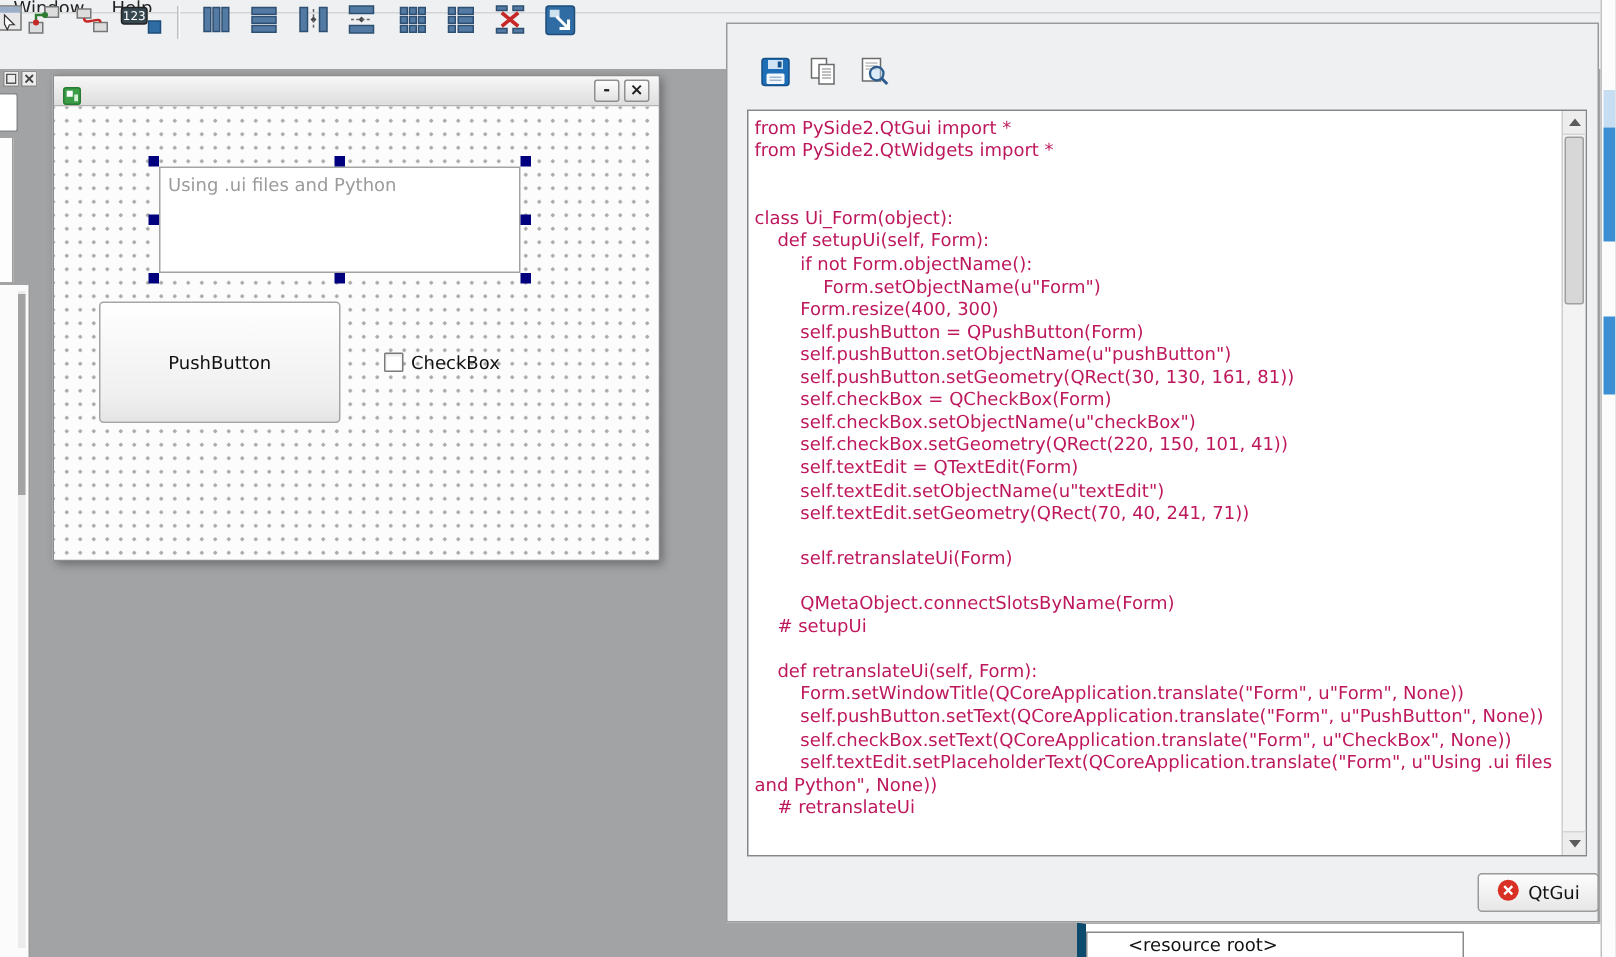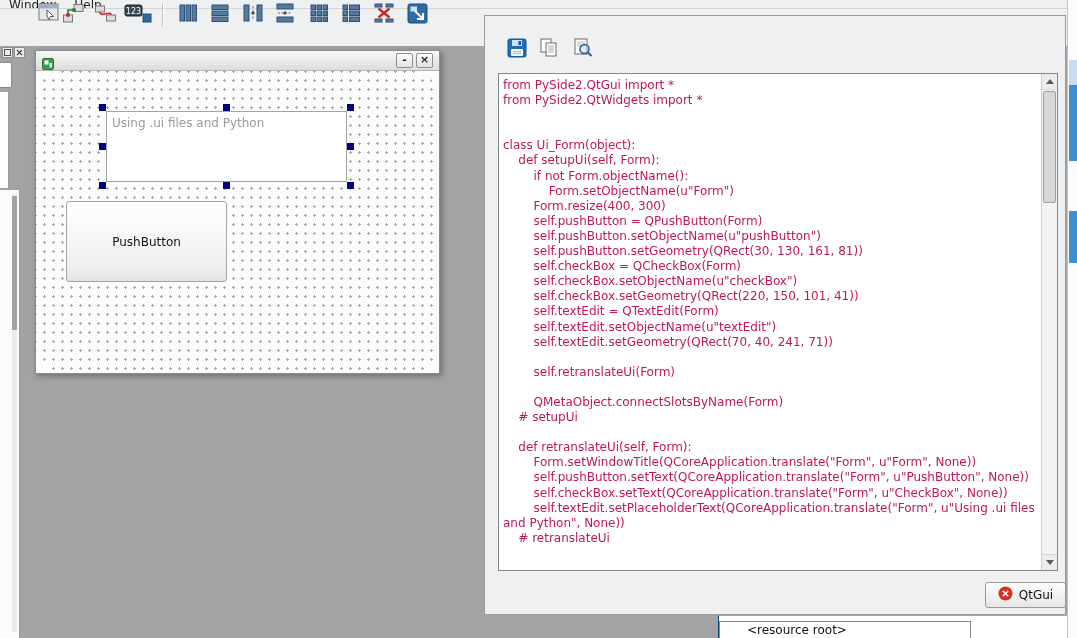--- a/index.html
+++ b/index.html
@@ -7,21 +7,21 @@
   #app {
     position:relative; width:1077px; height:638px; overflow:hidden;
     background:#a2a3a5; font-family:"DejaVu Sans", sans-serif; color:#1a1a1a;
   }
   .abs { position:absolute; }
 
   
   .top-chrome { left:0; top:0; width:1077px; height:46px; background:#eff0f1; z-index:1; }
   .menubar { position:absolute; left:0; top:0; width:100%; height:9px; overflow:hidden; border-bottom:1px solid #d3d5d7; }
   .menu-item { display:inline-block; font-size:12px; line-height:14px; transform:translateY(-6px); padding:0 9px; color:#222; }
-  .toolbar { position:absolute; left:0; top:12; width:560px; height:32px;margin-left:44px; }
+  .toolbar { position:absolute; left:0; top:12; width:560px; height:32px; }
   .tb { position:absolute; top:1px; width:26px; height:28px; border:1px solid transparent; border-radius:2px; background:transparent; display:flex; align-items:center; justify-content:center; }
   .tb.wide { width:32px; }
   .tb-sep { position:absolute; top:4px; width:2px; height:22px; border-left:1px solid #bfc1c3; border-right:1px solid #fdfdfd; }
 
   
   .dock-btn { width:11px; height:11px; background:#ececec; border:1px solid #8f8f8f; z-index:1; display:flex; align-items:center; justify-content:center; }
   .filter-box { left:-6px; top:62px; width:18px; height:26px; background:#fff; border:1px solid #8a8a8a; border-radius:2px; z-index:1; }
   .left-panel-a { left:0; top:92px; width:9px; height:96px; background:#fdfdfd; border-right:1px solid #9a9a9a; z-index:1; }
   .left-panel-b { left:0; top:190px; width:20px; height:448px; background:#fbfbfb; border-right:1px solid #9a9a9a; z-index:1; }
   .left-scroll-track { left:12px; top:194px; width:5px; height:438px; background:#ececec; z-index:1; }
@@ -30,21 +30,21 @@
   
   .form-window { left:35px; top:50px; width:405px; height:324px; background:#fcfcfc; border:1px solid #8c8c8c; box-shadow:2px 2px 6px rgba(0,0,0,.35); z-index:2; }
   .fw-titlebar { position:absolute; left:0; top:0; width:100%; height:20px; background:linear-gradient(180deg,#f7f7f7,#dedede); border-bottom:1px solid #b3b3b3; }
   .fw-title { position:absolute; left:0; right:0; top:2px; text-align:center; font-size:12px; font-weight:600; color:#111; }
   .fw-icon { position:absolute; left:6px; top:4px; width:12px; height:12px; }
   .fw-btn { position:absolute; top:2px; width:17px; height:15px; background:linear-gradient(180deg,#fdfdfd,#e2e2e2); border:1px solid #8f8f8f; border-radius:2px; font-size:11px; font-weight:700; line-height:12px; text-align:center; color:#222; }
   .fw-btn.min { right:26px; }
   .fw-btn.close { right:6px; }
   .fw-body { position:absolute; left:0; top:20px; right:0; bottom:0; background-color:#fcfcfc;
     background-image:radial-gradient(circle, #a8a8a8 1px, transparent 1.15px);
-    background-size:9px 9px; background-position:4px 5px;border-radius:27px; }
+    background-size:9px 9px; background-position:4px 5px; }
 
   .w-textedit { position:absolute; left:70px; top:40px; width:241px; height:71px; background:#fff; border:1px solid #a3a3a3; }
   .w-textedit .ph { display:block; padding:4px 5px; font-size:12px; color:#9b9b9b; }
   .handle { position:absolute; width:7px; height:7px; background:#00007f; z-index:3; }
   .w-pushbutton { position:absolute; left:30px; top:130px; width:161px; height:81px; background:linear-gradient(180deg,#ffffff,#efefef 80%,#e4e4e4); border:1px solid #a5a5a5; border-radius:3px; display:flex; align-items:center; justify-content:center; font-size:12px; color:#111; }
   .w-checkbox { position:absolute; left:220px; top:150px; width:101px; height:41px; display:flex; align-items:center; gap:5px; font-size:12px; color:#111; }
   .cb-indicator { width:13px; height:13px; background:#fff; border:1px solid #7b7b7b; border-radius:1px; box-shadow:inset 0 1px 2px rgba(0,0,0,.12); }
 
   
   .code-dialog { left:484px; top:15px; width:582px; height:600px; background:#eff0f1; border:1px solid #9b9b9b; z-index:3; }
@@ -55,21 +55,21 @@
   .vscroll { position:absolute; right:0; top:0; width:16px; height:100%; background:#f3f3f3; border-left:1px solid #cfcfcf; }
   .vs-btn { position:absolute; left:0; width:15px; height:16px; background:#ededed; display:flex; align-items:center; justify-content:center; }
   .vs-up { top:0; border-bottom:1px solid #d5d5d5; }
   .vs-down { bottom:0; border-top:1px solid #d5d5d5; }
   .tri-up { width:0; height:0; border-left:4px solid transparent; border-right:4px solid transparent; border-bottom:5px solid #5a5a5a; }
   .tri-down { width:0; height:0; border-left:4px solid transparent; border-right:4px solid transparent; border-top:5px solid #5a5a5a; }
   .vs-thumb { position:absolute; left:1px; top:17px; width:13px; height:112px; background:#d7d7d7; border:1px solid #9f9f9f; border-radius:2px; }
   .close-btn { position:absolute; left:500px; top:566px; width:81px; height:26px; background:linear-gradient(180deg,#fdfdfd,#e6e6e6); border:1px solid #9a9a9a; border-radius:3px; display:flex; align-items:center; justify-content:center; gap:6px; font-size:12px; color:#111; }
 
   
-  .resource-area { left:718px; top:615px; width:359px; height:23px; background:#fff; border-top:1px solid #ababab; border-left:1px solid #0c4a6e; z-index:2; }
+  .resource-area { left:718px; top:615px; width:359px; height:23px; background:#fff; border-top:1px solid #ababab; border-left:6px solid #0c4a6e; z-index:2; }
   .resource-item { position:absolute; left:0; top:5px; width:252px; height:18px; background:#fff; border:1px solid #8a8a8a; font-size:12px; line-height:16px; padding-left:27px; color:#111; }
 
   
   .right-edge { left:1067px; top:0; width:10px; height:638px; background:#fcfcfc; border-left:1px solid #c2c2c2; z-index:2; }
   .blue-strip { left:1069px; width:8px; background:#3d8fd4; z-index:3; }
   .bs0 { top:60px; height:25px; background:#c7def2; }
   .bs1 { top:85px; height:76px; }
   .bs2 { top:211px; height:52px; }
 </style>
 </head>
@@ -269,20 +269,24 @@
       <div class="handle" style="left:63px;  top:72px;"></div>
       <div class="handle" style="left:311px; top:72px;"></div>
       <div class="handle" style="left:63px;  top:111px;"></div>
       <div class="handle" style="left:187px; top:111px;"></div>
       <div class="handle" style="left:311px; top:111px;"></div>
 
       <div class="w-pushbutton">
         <span>PushButton</span>
       </div>
 
+      <div class="w-checkbox">
+        <span class="cb-indicator"></span>
+        <span>CheckBox</span>
+      </div>
     </div>
   </div>
 
   <div class="abs code-dialog">
     <div class="dlg-btn save">
       <span>
         <svg width="22" height="22" viewBox="0 0 22 22">
           <rect x="2" y="2" width="18" height="18" rx="2" fill="#1d6eb7" stroke="#155089"></rect>
           <rect x="6" y="3" width="10" height="6" fill="#cfe3f5"></rect>
           <rect x="12.5" y="4" width="2.5" height="4" fill="#155089"></rect>

